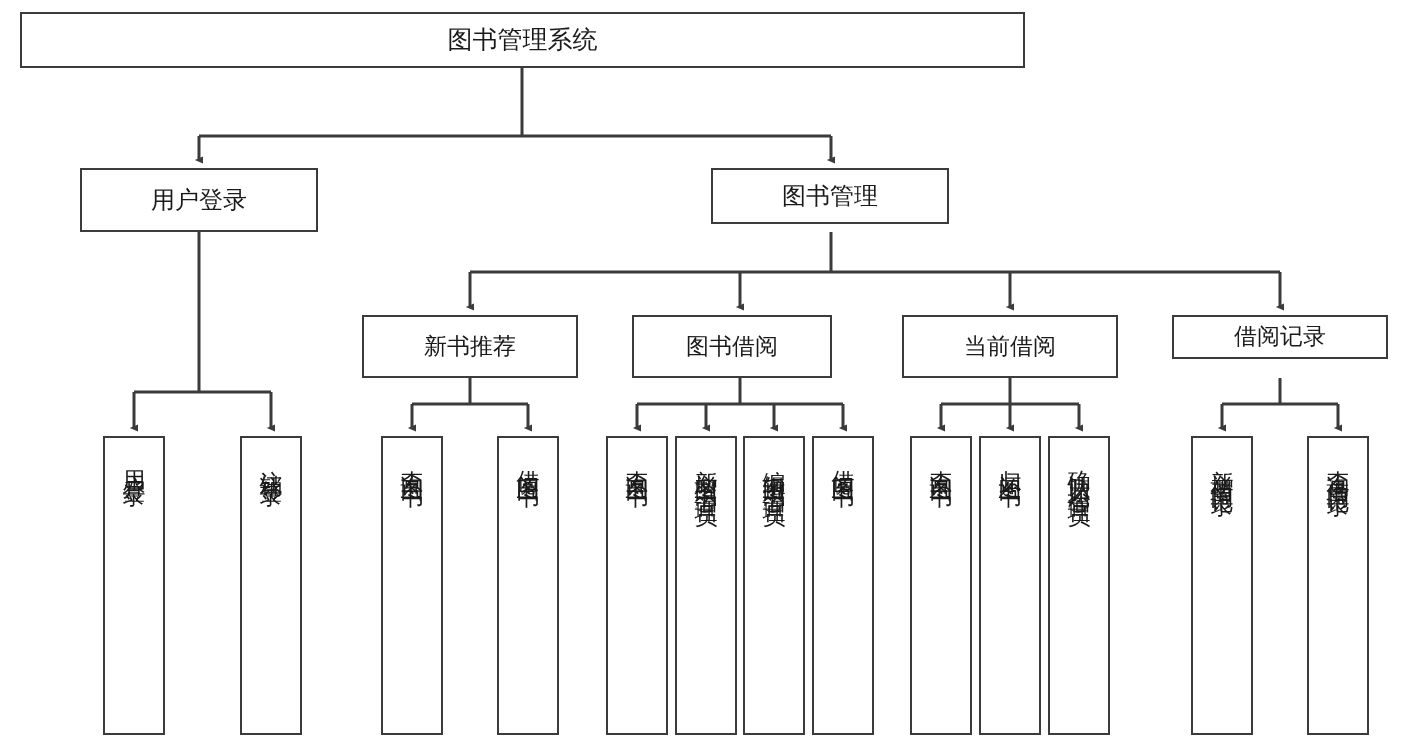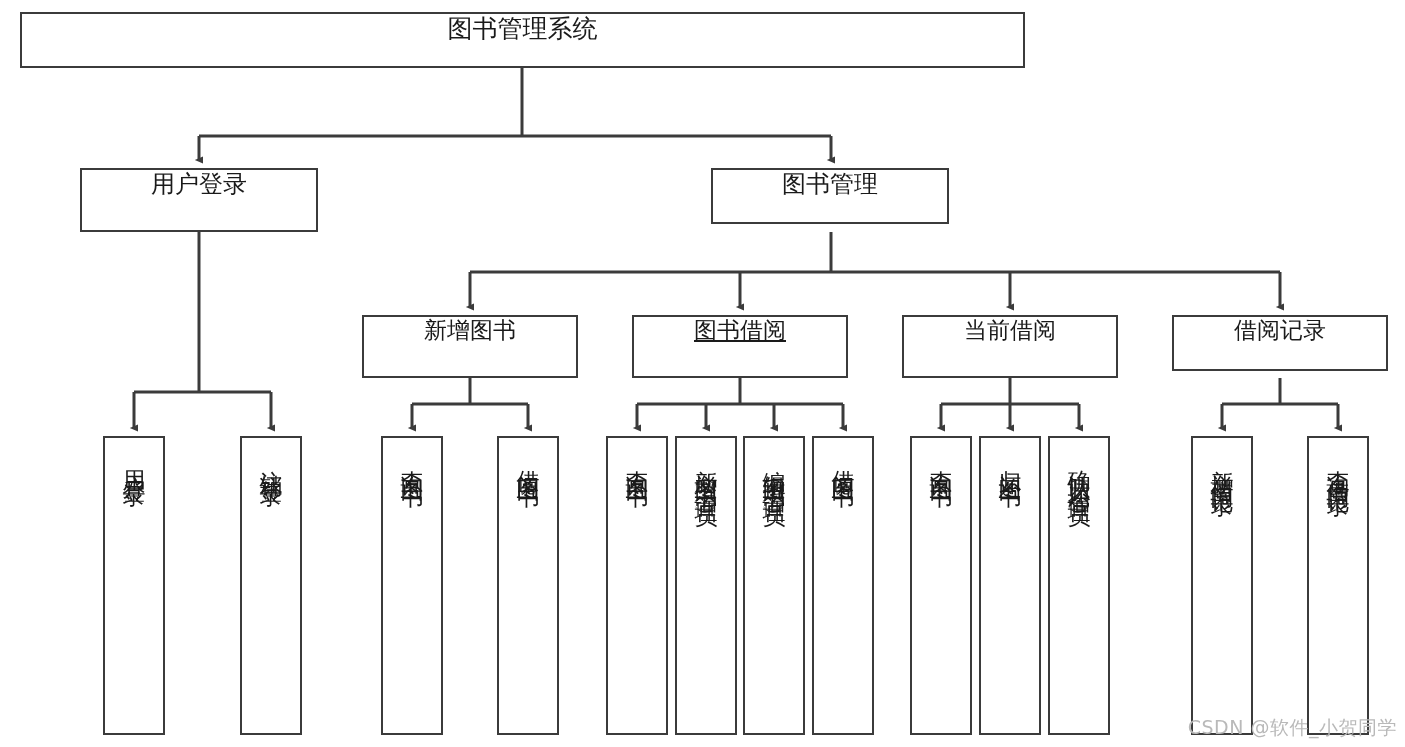--- a/index.html
+++ b/index.html
@@ -26,21 +26,21 @@
     width: 1405px;
     height: 747px;
     pointer-events: none;
   }
   .node {
     position: absolute;
     box-sizing: border-box;
     background: #ffffff;
     border: 2.5px solid #3b3b3b;
     display: flex;
-    align-items: flex-start;
+    align-items: center;
     justify-content: center;
     color: #1a1a1a;
   }
   .node .label {
     text-align: center;
     line-height: 1.18;
     white-space: nowrap;
   }
   .node-root .label { font-size: 25px; }
   .node-l2 .label { font-size: 24px; }
@@ -128,29 +128,29 @@
   </div>
 
   <div class="node node-l2" style="left:80px; top:168px; width:238px; height:64px;">
     <span class="label">用户登录</span>
   </div>
   <div class="node node-l2" style="left:711px; top:168px; width:238px; height:56px;">
     <span class="label">图书管理</span>
   </div>
 
   <div class="node node-l3" style="left:362px; top:315px; width:216px; height:63px;">
-    <span class="label">新增图书</span>
+    <span class="label">新书推荐</span>
   </div>
-  <div class="node node-l3" style="left:632px; top:315px; width:216px; height:63px;text-decoration:underline;">
+  <div class="node node-l3" style="left:632px; top:315px; width:200px; height:63px;">
     <span class="label">图书借阅</span>
   </div>
   <div class="node node-l3" style="left:902px; top:315px; width:216px; height:63px;font-family:Liberation Serif, serif;">
     <span class="label">当前借阅</span>
   </div>
-  <div class="node node-l3" style="left:1172px; top:315px; width:216px; height:56px;">
+  <div class="node node-l3" style="left:1172px; top:315px; width:216px; height:44px;">
     <span class="label">借阅记录</span>
   </div>
 
   <div class="node node-leaf" style="left:103px; top:436px; width:62px; height:299px;">
     <span class="label">用户登录</span>
   </div>
   <div class="node node-leaf" style="left:240px; top:436px; width:62px; height:299px;">
     <span class="label">注销登录</span>
   </div>
 
@@ -184,15 +184,14 @@
     <span class="label">确认归还（管理员）</span>
   </div>
 
   <div class="node node-leaf" style="left:1191px; top:436px; width:62px; height:299px;">
     <span class="label">新增借阅记录</span>
   </div>
   <div class="node node-leaf" style="left:1307px; top:436px; width:62px; height:299px;">
     <span class="label">查询借阅记录</span>
   </div>
 
-  <div class="watermark">CSDN @软件_小贺同学</div>
 
 </div>
 
 </body></html>

